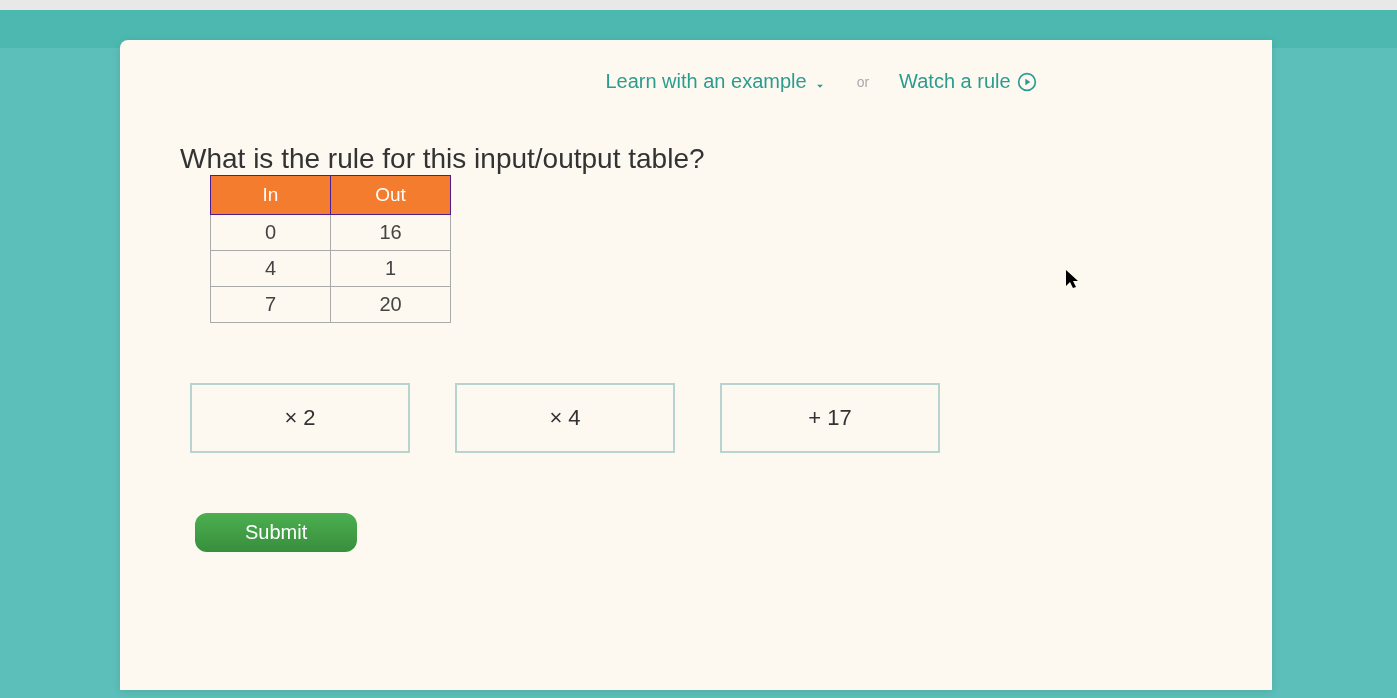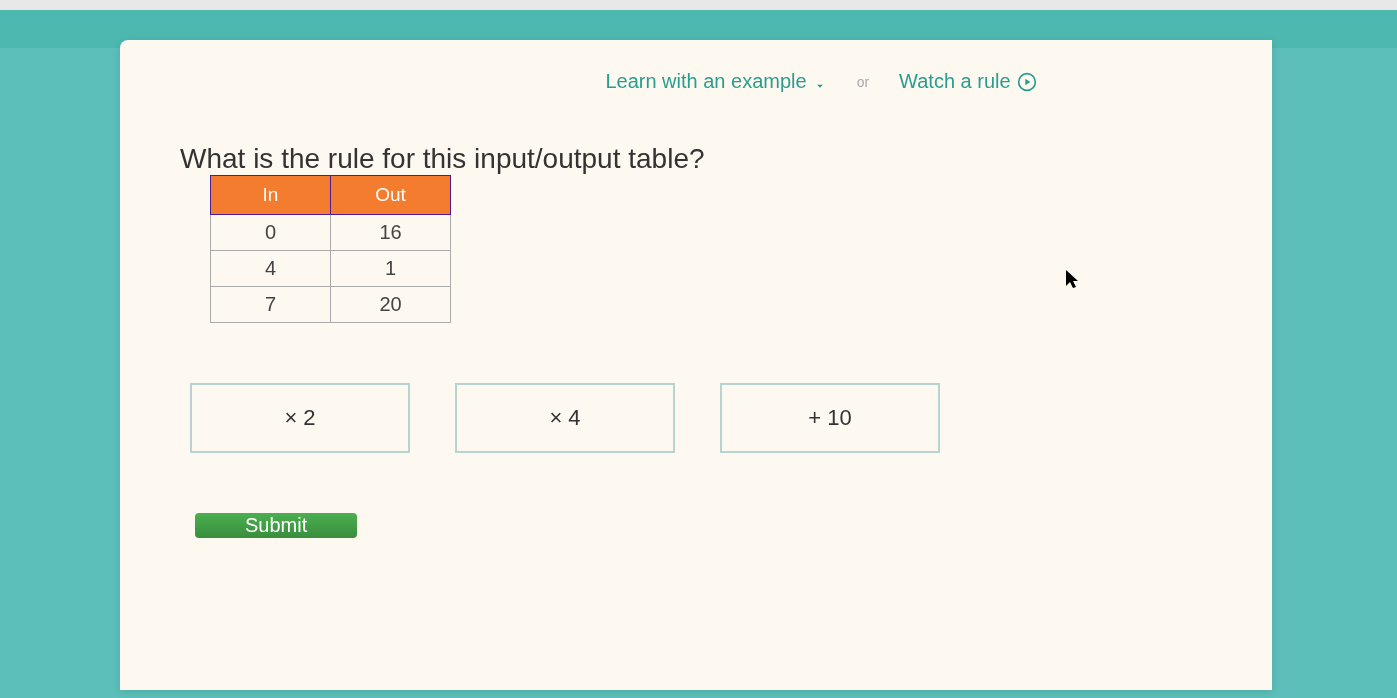--- a/index.html
+++ b/index.html
@@ -114,24 +114,24 @@
       cursor: pointer;
       width: 220px;
       text-align: center;
       font-family: inherit;
     }
     .submit-btn {
       background: #3a9e3a;
       background: linear-gradient(to bottom, #4caf50, #388e3c);
       color: white;
       border: none;
-      padding: 1px 50px;
+      padding: 8px 50px;
       font-size: 20px;
       cursor: pointer;
-      border-radius: 4px;
+      border-radius: 12px;
       margin-left: 25px;
       font-family: inherit;
     }
     .cursor-arrow {
       position: absolute;
       top: 230px;
       right: 190px;
       width: 16px;
       height: 20px;
     }
@@ -186,21 +186,21 @@
       <tr>
         <td>7</td>
         <td>20</td>
       </tr>
     </tbody>
   </table>
 
   <div class="answer-options">
     <button class="answer-btn">× 2</button>
     <button class="answer-btn">× 4</button>
-    <button class="answer-btn">+ 10</button>
+    <button class="answer-btn">+ 17</button>
   </div>
 
   <button class="submit-btn">Submit</button>
 
   <span class="cursor-arrow">
     <svg viewBox="0 0 16 20" width="16" height="20">
         <path fill="#000" d="M0 0 L0 16 L4 12 L7 18 L10 17 L7 11 L12 11 Z"></path>
       </svg>
   </span>
 

